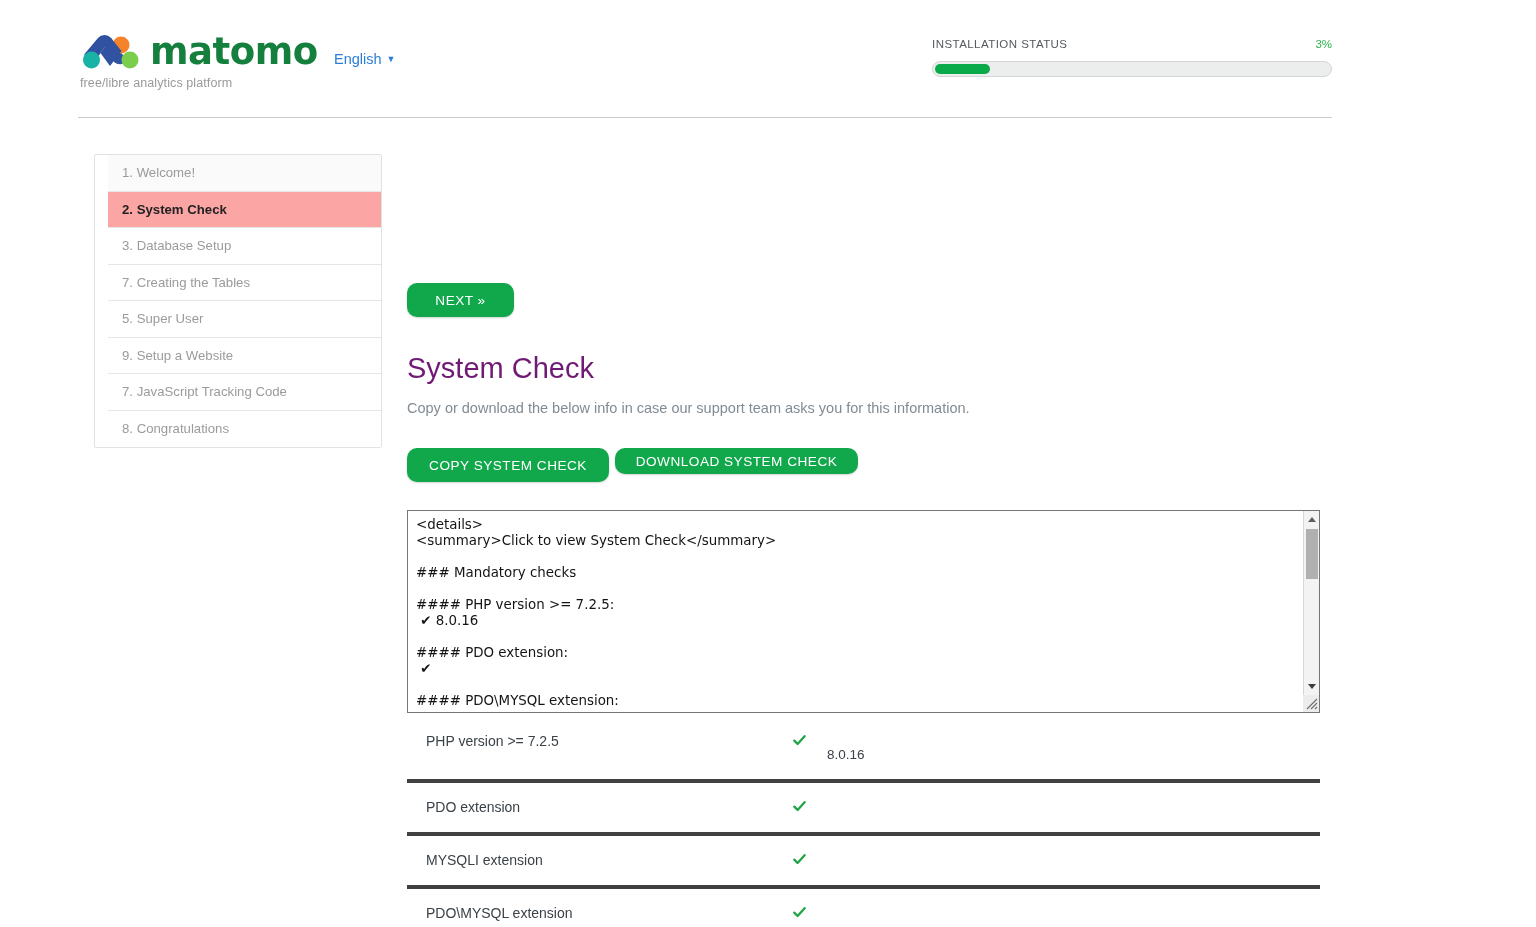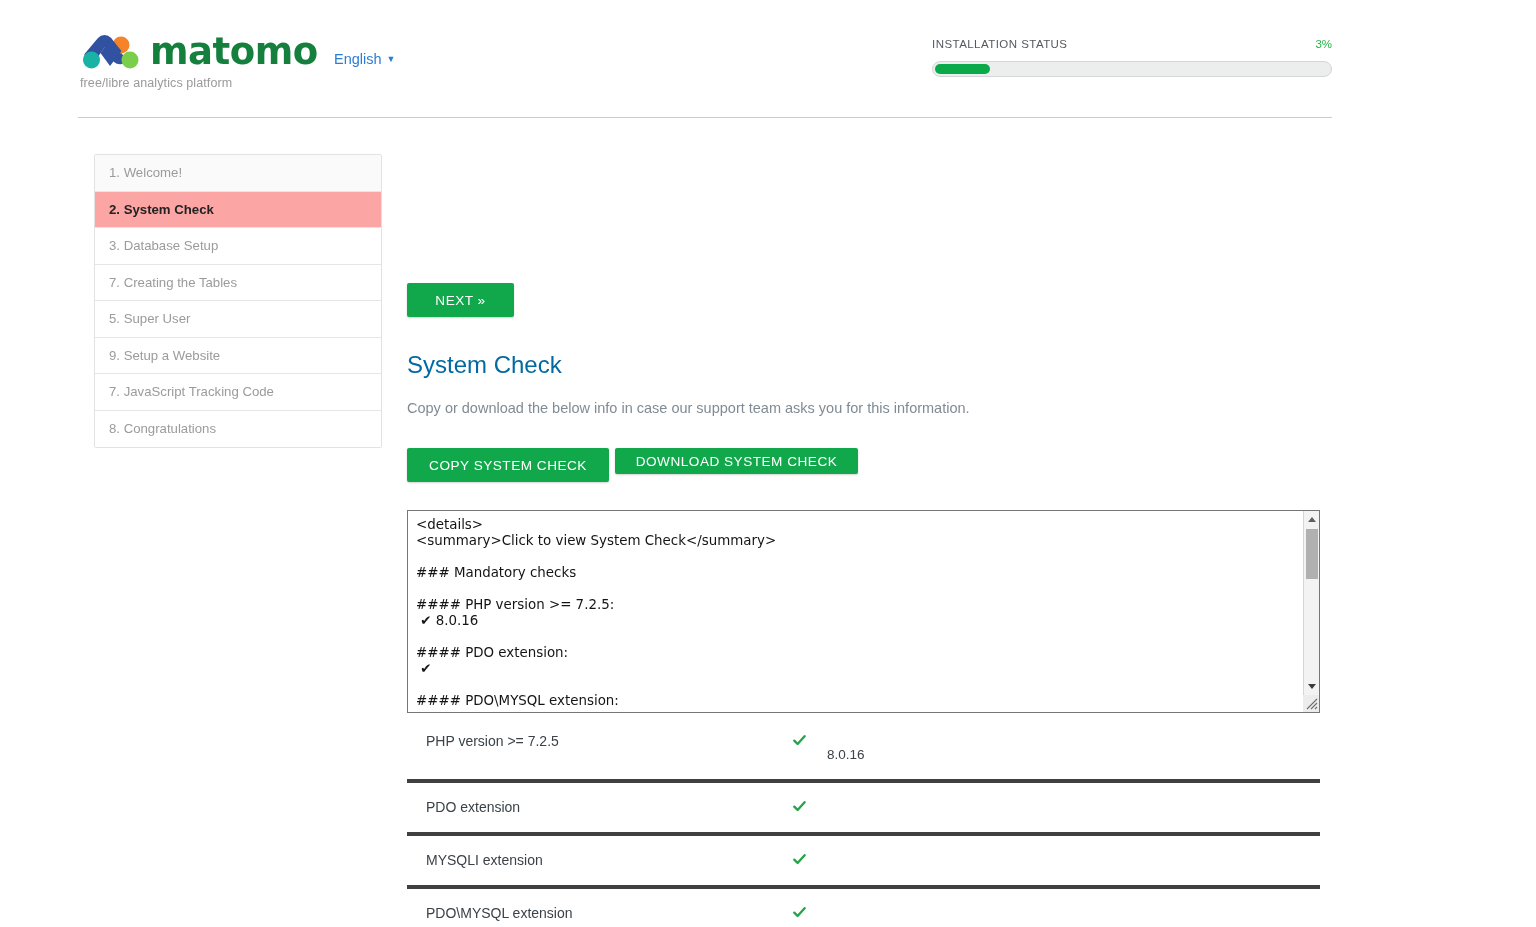--- a/index.html
+++ b/index.html
@@ -112,20 +112,21 @@
 
   
   #sidebar {
     position: absolute;
     left: 94px;
     top: 36px;
     width: 288px;
     border: 1px solid #e2e2e2;
     border-radius: 2px;
     background: #ffffff;
+    padding-left: 13px;
   }
   .nav-step {
     height: 36.5px;
     display: flex;
     align-items: center;
     padding-left: 14px;
     font-size: 13.2px;
     color: #9b9b9b;
     border-bottom: 1px solid #e6e6e6;
     cursor: pointer;
@@ -142,40 +143,40 @@
   
   #main { position: absolute; left: 407px; top: 0; width: 960px; }
 
   .btn {
     display: inline-flex;
     align-items: center;
     justify-content: center;
     background: #11a84c;
     color: #ffffff;
     border: none;
-    border-radius: 2px;
+    border-radius: 10px;
     font-size: 13.6px;
     font-family: "Liberation Sans", sans-serif;
     letter-spacing: 0.5px;
     text-transform: uppercase;
     cursor: pointer;
     box-shadow: 0 1px 2px rgba(0,0,0,0.18);
     padding: 0 20px;
   }
   #next-button {
     position: absolute;
     top: 165px; left: 0;
     width: 107px; height: 34px;
   }
   #page-title {
     position: absolute;
     top: 233px; left: 0;
-    font-size: 24px;
+    font-size: 29px;
     font-weight: 400;
-    color: #0369a1;
+    color: #701a75;
     margin: 0;
     line-height: 1.2;
   }
   #page-subtitle {
     position: absolute;
     top: 282px; left: 0;
     font-size: 14.5px;
     color: #808b94;
   }
   #copy-button {

